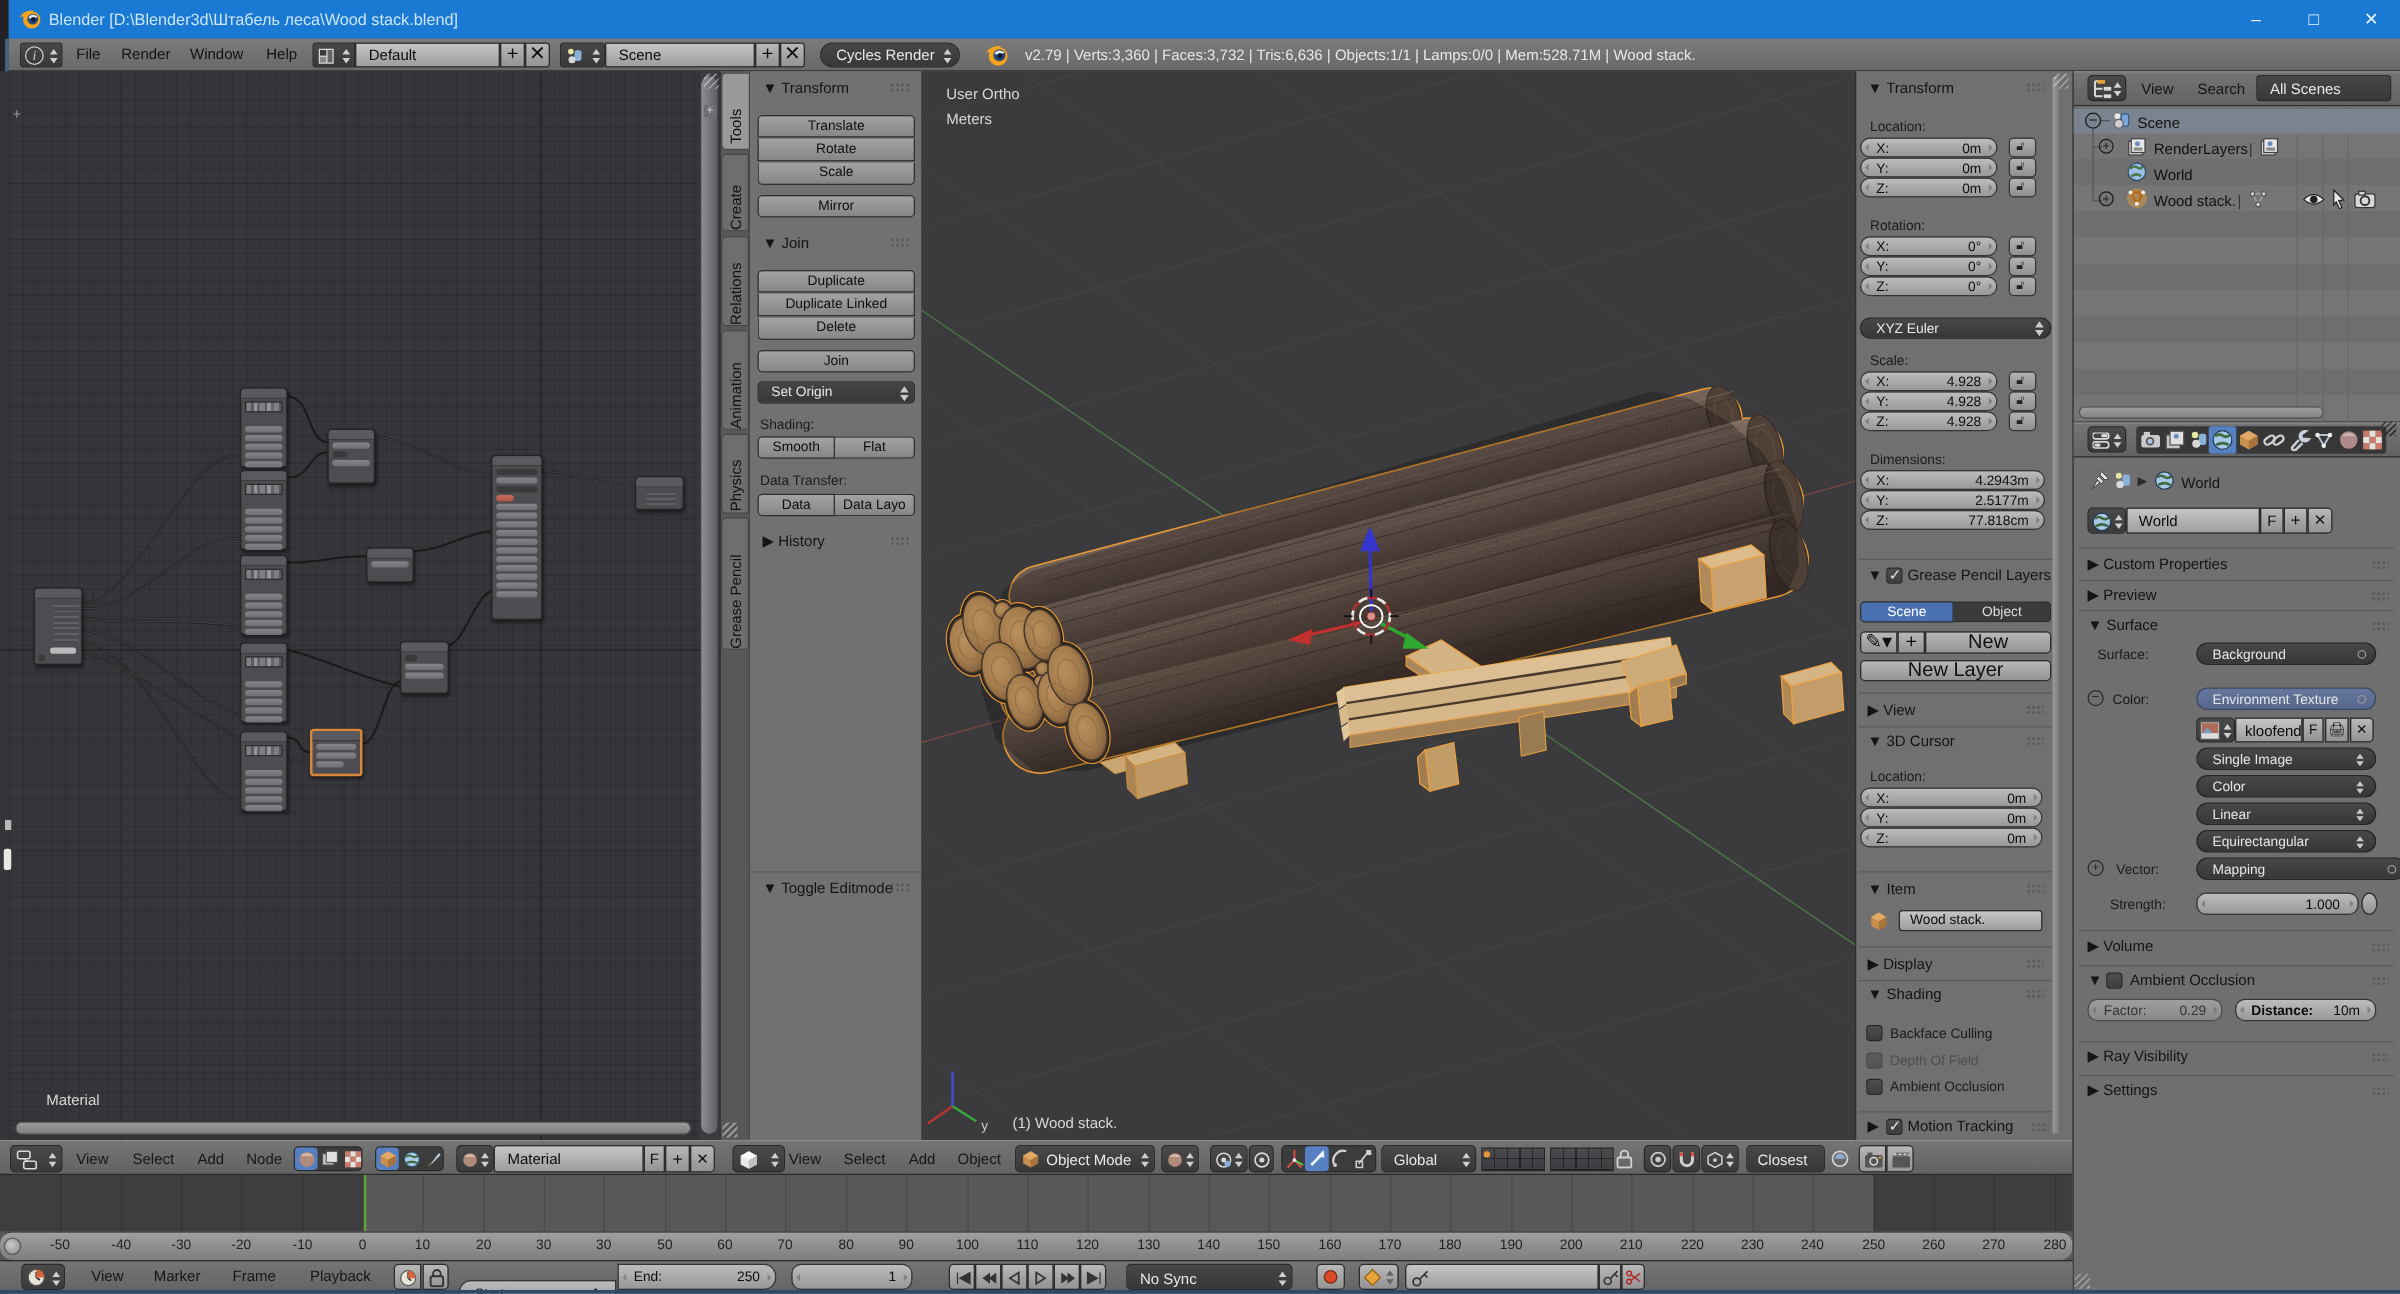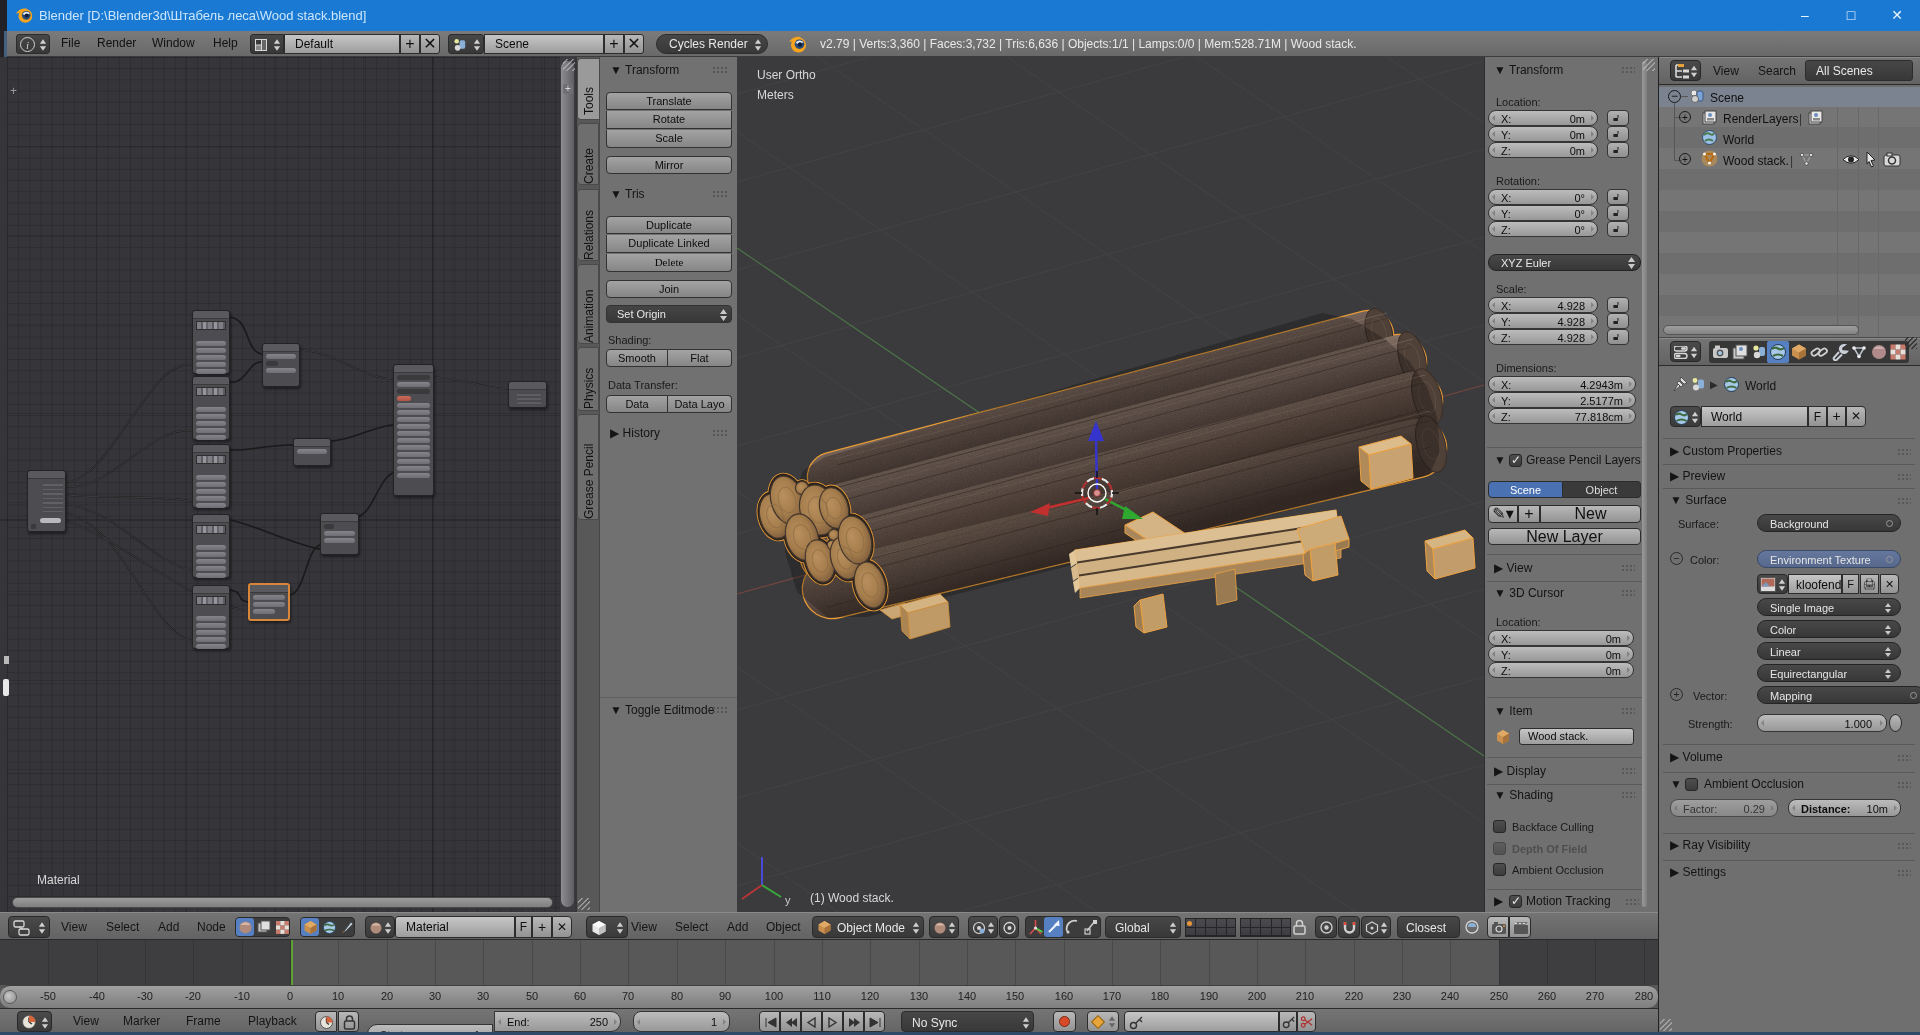--- a/index.html
+++ b/index.html
@@ -390,25 +390,25 @@
         <span style="left:4px;top:104px;">Grease Pencil</span>
       </div>
   </div>
   <div class="abs" id="toolshelf">
     <div class="phead" style="left:10px;top:6px;">▼ Transform</div>
     <div class="abs" style="left:112px;top:9px;width:16px;height:8px;background-image:radial-gradient(circle,#555 1px,transparent 1px);background-size:4px 4px;"></div>
     <div class="tbtn" style="top:35px;border-radius:4px 4px 0 0;">Translate</div>
     <div class="tbtn" style="top:54px;border-top:none;">Rotate</div>
     <div class="tbtn" style="top:73px;border-top:none;border-radius:0 0 4px 4px;">Scale</div>
     <div class="tbtn" style="top:99px;border-radius:4px;">Mirror</div>
-    <div class="phead" style="left:10px;top:130px;">▼ Tris</div>
+    <div class="phead" style="left:10px;top:130px;">▼ Join</div>
     <div class="abs" style="left:112px;top:133px;width:16px;height:8px;background-image:radial-gradient(circle,#555 1px,transparent 1px);background-size:4px 4px;"></div>
     <div class="tbtn" style="top:159px;border-radius:4px 4px 0 0;">Duplicate</div>
     <div class="tbtn" style="top:178px;border-top:none;">Duplicate Linked</div>
-    <div class="tbtn" style="top:197px;border-top:none;border-radius:0 0 4px 4px;font-family:Liberation Serif, serif;">Delete</div>
+    <div class="tbtn" style="top:197px;border-top:none;border-radius:0 0 4px 4px;">Delete</div>
     <div class="tbtn" style="top:223px;border-radius:4px;">Join</div>
     <div class="tbtn" style="top:248px;border-radius:4px;background:linear-gradient(#454545,#373737);color:#e6e6e6;text-align:left;padding-left:10px;">Set Origin
       <svg style="position:absolute;right:3px;top:3px;" width="9" height="12" viewBox="0 0 9 12">
           <path d="M4.5 0 L8 5 H1 Z M4.5 12 L8 7 H1 Z" fill="#c9c9c9"></path>
         </svg>
     </div>
     <div class="plabel" style="left:8px;top:277px;">Shading:</div>
     <div class="tbtn" style="top:292px;width:62px;border-radius:4px 0 0 4px;">Smooth</div>
     <div class="tbtn" style="left:68px;top:292px;width:64px;border-left:none;border-radius:0 4px 4px 0;">Flat</div>
     <div class="plabel" style="left:8px;top:322px;">Data Transfer:</div>
@@ -896,21 +896,21 @@
     <div class="abs fld" style="left:34px;top:671px;width:115px;height:17px;border-radius:3px;padding:1px 0 0 8px;font-size:11px;">Wood stack.</div>
     <div class="abs" style="left:2px;top:700px;width:156px;height:1px;background:#5a5a5a;"></div>
     <div class="phead" style="left:9px;top:707px;">▶ Display</div>
     <div class="abs dots" style="left:136px;top:710px;"></div>
     <div class="abs" style="left:2px;top:727px;width:156px;height:1px;background:#5a5a5a;"></div>
     <div class="phead" style="left:9px;top:731px;">▼ Shading</div>
     <div class="abs dots" style="left:136px;top:734px;"></div>
     <div class="abs cbx" style="left:8px;top:763px;"></div>
     <div class="plabel" style="left:27px;top:764px;">Backface Culling</div>
     <div class="abs cbx" style="left:8px;top:785px;opacity:0.55;"></div>
-    <div class="plabel" style="left:27px;top:786px;color:#4e4e4e;font-weight:bold;">Depth Of Field</div>
+    <div class="plabel" style="left:27px;top:786px;color:#4e4e4e;">Depth Of Field</div>
     <div class="abs cbx" style="left:8px;top:806px;"></div>
     <div class="plabel" style="left:27px;top:807px;">Ambient Occlusion</div>
     <div class="abs" style="left:2px;top:832px;width:156px;height:1px;background:#5a5a5a;"></div>
     <div class="phead" style="left:9px;top:837px;">▶</div>
     <div class="abs cbx cbon" style="left:24px;top:838px;"></div>
     <div class="phead" style="left:41px;top:837px;">Motion Tracking</div>
     <div class="abs dots" style="left:140px;top:841px;"></div>
     <div class="abs" style="left:157px;top:4px;width:5px;height:846px;background:linear-gradient(90deg,#9a9a9a,#7e7e7e);border-radius:3px;"></div>
   </div>
 

